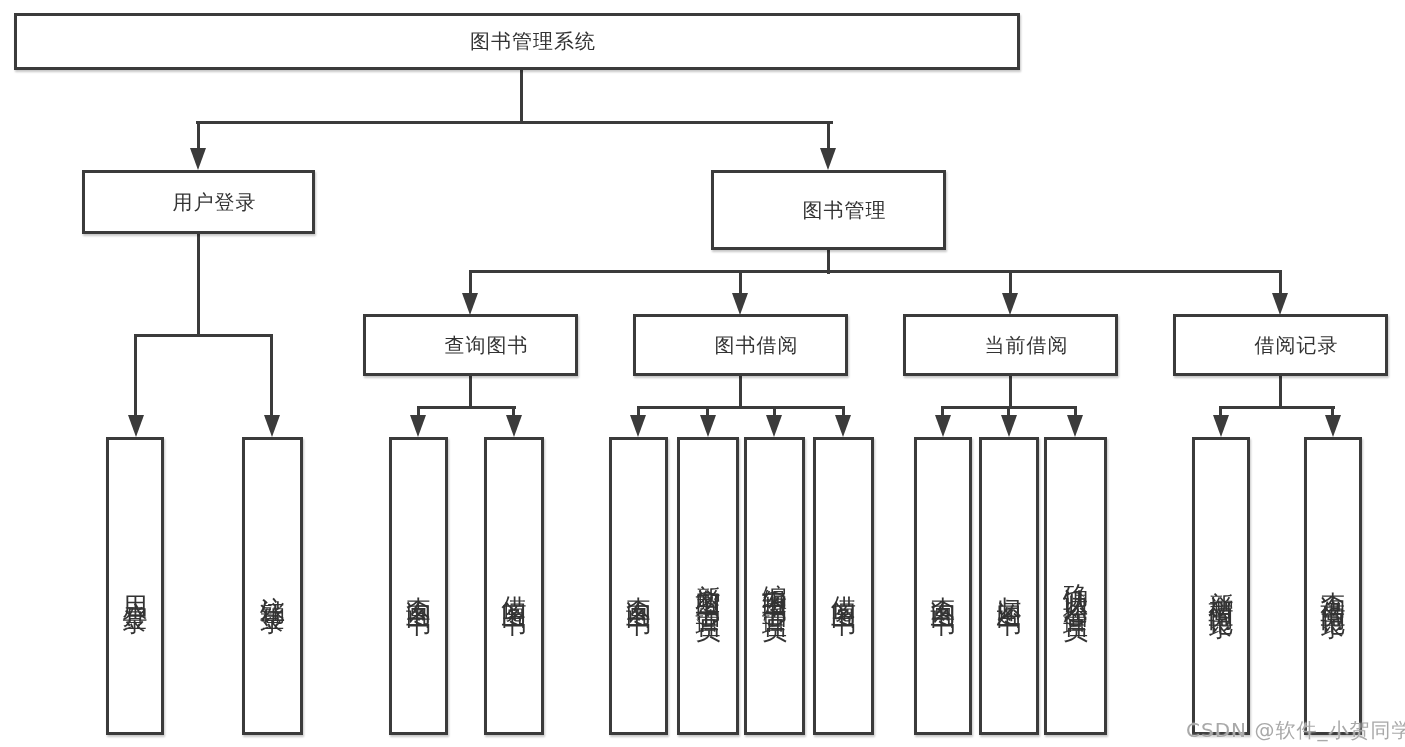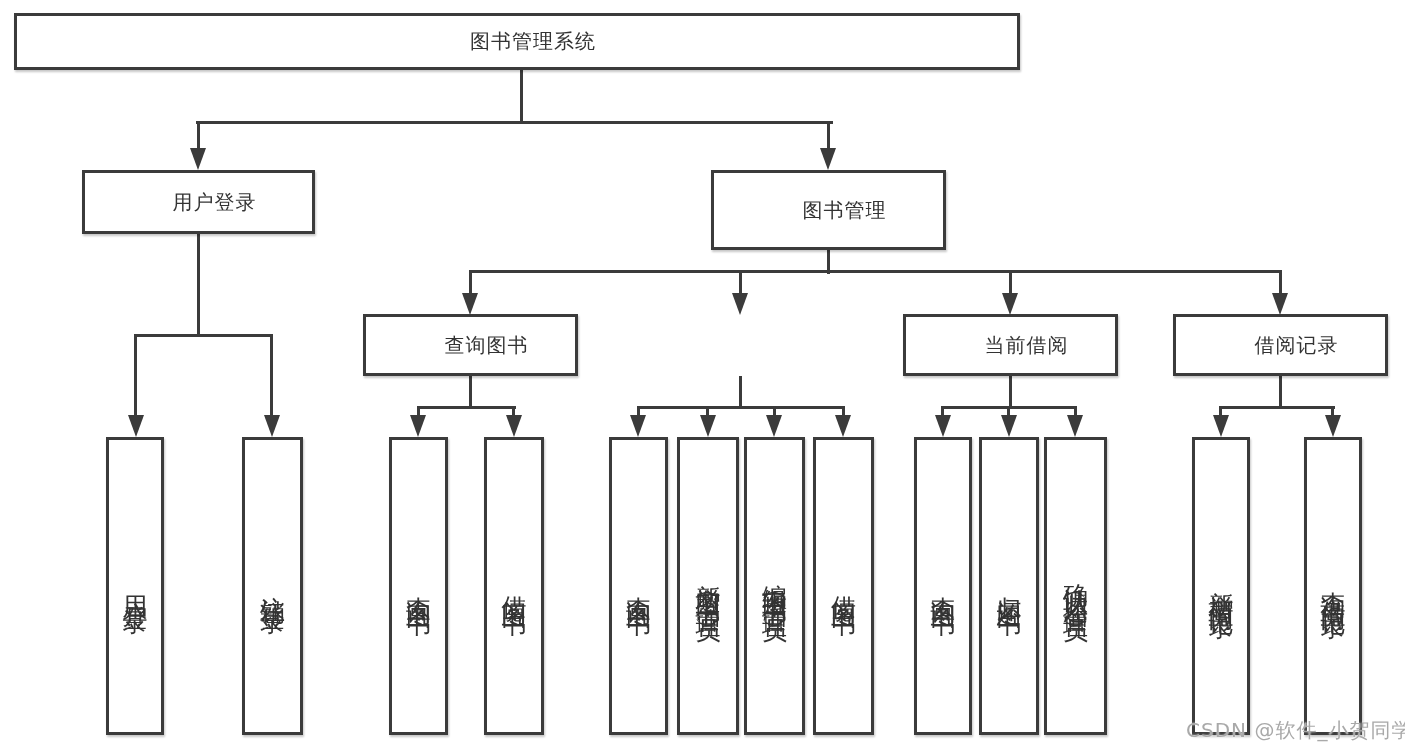--- a/index.html
+++ b/index.html
@@ -78,20 +78,21 @@
   <div class="vline" style="left:469px;top:270px;height:29px;"></div>
   <div class="arw" style="left:462px;top:293px;"></div>
   <div class="vline" style="left:739px;top:270px;height:29px;"></div>
   <div class="arw" style="left:732px;top:293px;"></div>
   <div class="vline" style="left:1009px;top:270px;height:29px;"></div>
   <div class="arw" style="left:1002px;top:293px;"></div>
   <div class="vline" style="left:1279px;top:270px;height:29px;"></div>
   <div class="arw" style="left:1272px;top:293px;"></div>
 
   <div class="node node-h" style="left:363px;top:314px;width:215px;height:62px;">查询图书</div>
+  <div class="node node-h" style="left:633px;top:314px;width:215px;height:62px;">图书借阅</div>
   <div class="node node-h" style="left:903px;top:314px;width:215px;height:62px;">当前借阅</div>
   <div class="node node-h" style="left:1173px;top:314px;width:215px;height:62px;text-align:center;">借阅记录</div>
 
   <div class="vline" style="left:469px;top:376px;height:33px;"></div>
   <div class="hline" style="left:417px;top:406px;width:99px;"></div>
   <div class="vline" style="left:417px;top:406px;height:13px;"></div>
   <div class="arw" style="left:410px;top:415px;"></div>
   <div class="vline" style="left:512px;top:406px;height:13px;"></div>
   <div class="arw" style="left:506px;top:415px;"></div>
 

